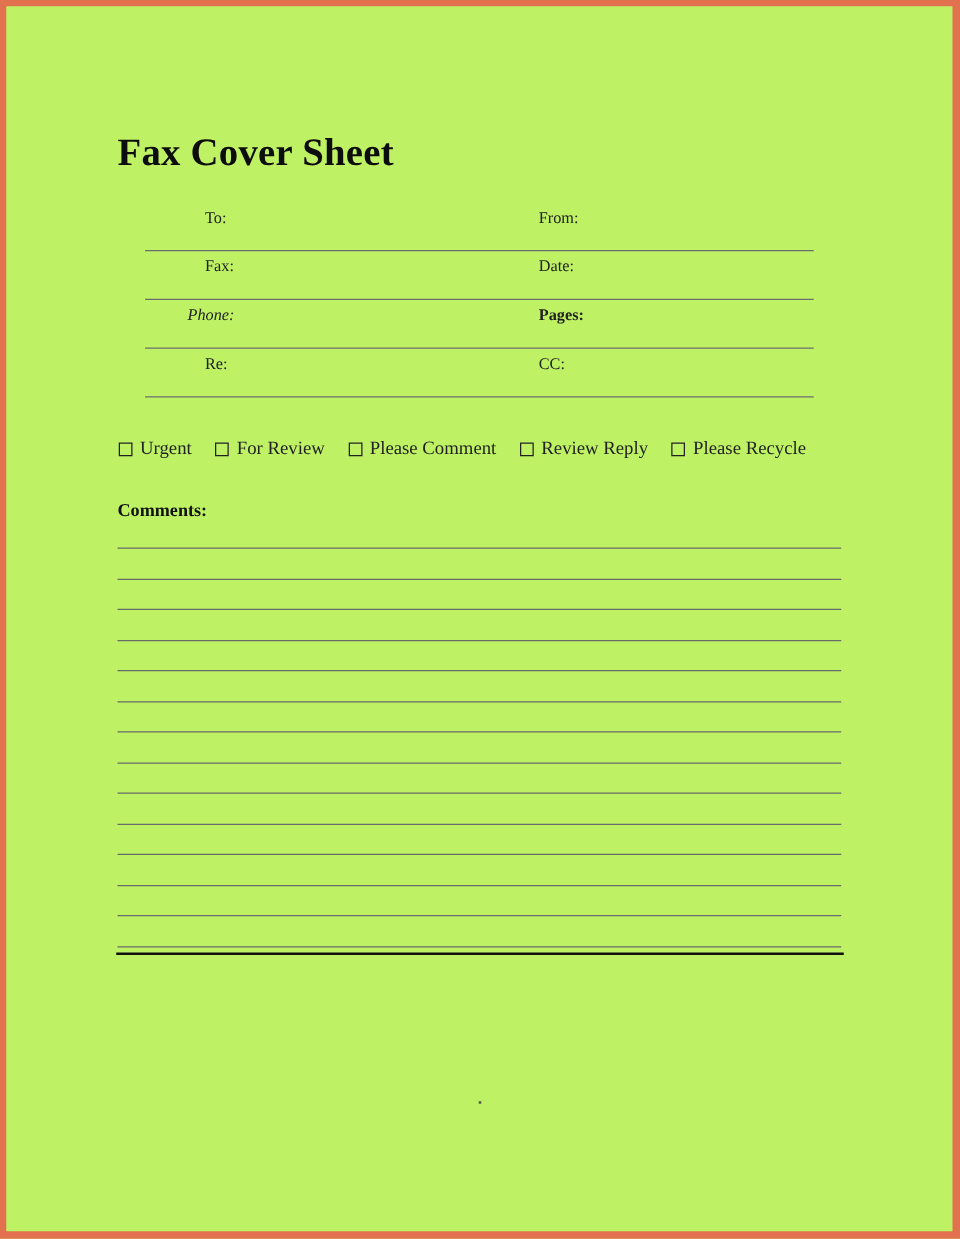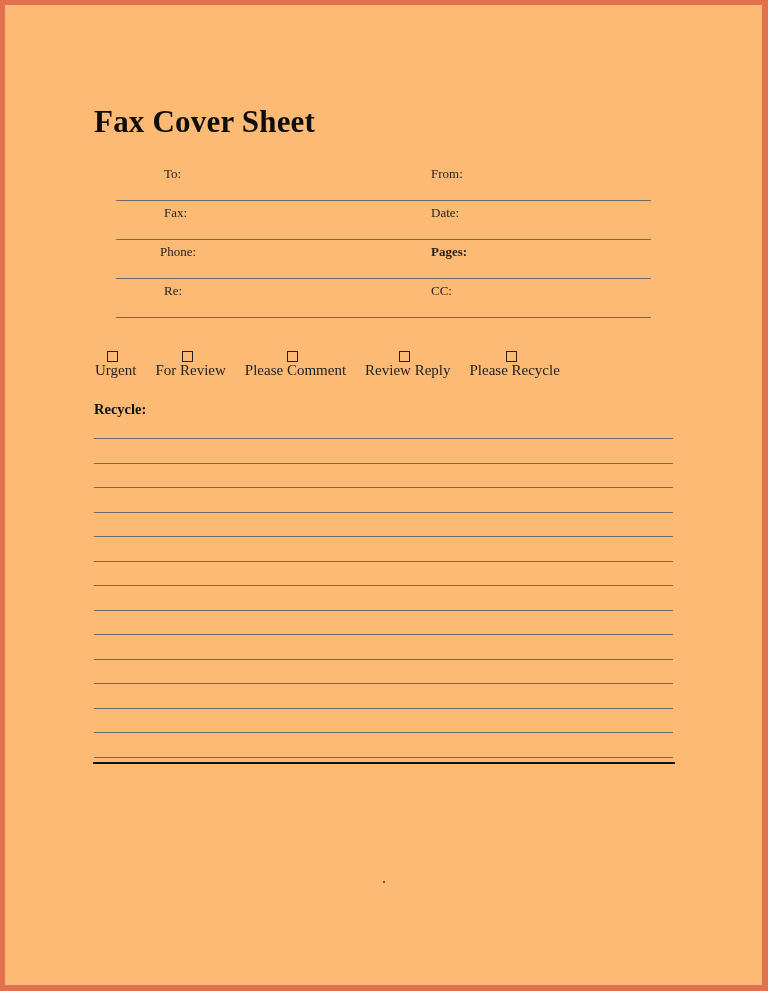--- a/index.html
+++ b/index.html
@@ -4,38 +4,38 @@
 <style>
   html, body { margin: 0; padding: 0; }
   body {
     width: 768px; height: 991px; position: relative; overflow: hidden;
     background: #e2714f;
     font-family: "Liberation Serif", "DejaVu Serif", serif;
     color: #111;
   }
   .page {
     position: absolute; left: 5px; top: 5px; width: 757px; height: 980px;
-    background: #fdba74;
+    background: #bef264;
   }
   .title {
     position: absolute; left: 89px; top: 99px;
     font-size: 31px; font-weight: bold; letter-spacing: 0.2px;
     color: #0d0d0d; white-space: nowrap;
   }
   .field-label {
     position: absolute; font-size: 13px; color: #222; white-space: nowrap; margin-left: 48px;
   }
   .hline {
     position: absolute; height: 1px; background: #6c6c6c;
   }
   .checks {
     position: absolute; left: 90px; top: 346px; display: flex; gap: 0;
     font-size: 15px; color: #222; white-space: nowrap;
   }
-  .check-item { display: flex; align-items: center; margin-right: 19px; flex-direction: column; }
+  .check-item { display: flex; align-items: center; margin-right: 19px; }
   .box {
     width: 9px; height: 9px; border: 1px solid #222; margin-right: 6px; display: inline-block;
   }
   .comments-label {
     position: absolute; left: 89px; top: 396px; font-size: 14.5px; font-weight: bold; color: #111;
   }
   .cline {
     position: absolute; left: 89px; width: 579px; height: 1px; background: #6a6a6a;
   }
   .thick-rule {
@@ -51,21 +51,21 @@
   }
 </style>
 </head>
 <body>
 
 <div class="page">
   <div class="title">Fax Cover Sheet</div>
 
   <div class="field-label" style="left:111px; top:161px;">To:</div>
   <div class="field-label" style="left:111px; top:200px;">Fax:</div>
-  <div class="field-label" style="left:107px; top:239px;">Phone:</div>
+  <div class="field-label" style="left:97px; top:239px;font-style:italic;">Phone:</div>
   <div class="field-label" style="left:111px; top:278px;">Re:</div>
 
   <div class="field-label" style="left:378px; top:161px;">From:</div>
   <div class="field-label" style="left:378px; top:200px;font-family:Liberation Serif, serif;">Date:</div>
   <div class="field-label" style="left:378px; top:239px;font-weight:bold;">Pages:</div>
   <div class="field-label" style="left:378px; top:278px;">CC:</div>
 
   <div class="hline" style="left:111px; width:535px; top:195px;"></div>
   <div class="hline" style="left:111px; width:535px; top:234px;"></div>
   <div class="hline" style="left:111px; width:535px; top:273px;"></div>
@@ -87,21 +87,21 @@
     <div class="check-item">
       <span class="box"></span>
       <span>Review Reply</span>
     </div>
     <div class="check-item">
       <span class="box"></span>
       <span>Please Recycle</span>
     </div>
   </div>
 
-  <div class="comments-label">Recycle:</div>
+  <div class="comments-label">Comments:</div>
 
   <div class="cline" style="top:433px;"></div>
   <div class="cline" style="top:458px;"></div>
   <div class="cline" style="top:482px;"></div>
   <div class="cline" style="top:507px;"></div>
   <div class="cline" style="top:531px;"></div>
   <div class="cline" style="top:556px;"></div>
   <div class="cline" style="top:580px;"></div>
   <div class="cline" style="top:605px;"></div>
   <div class="cline" style="top:629px;"></div>

